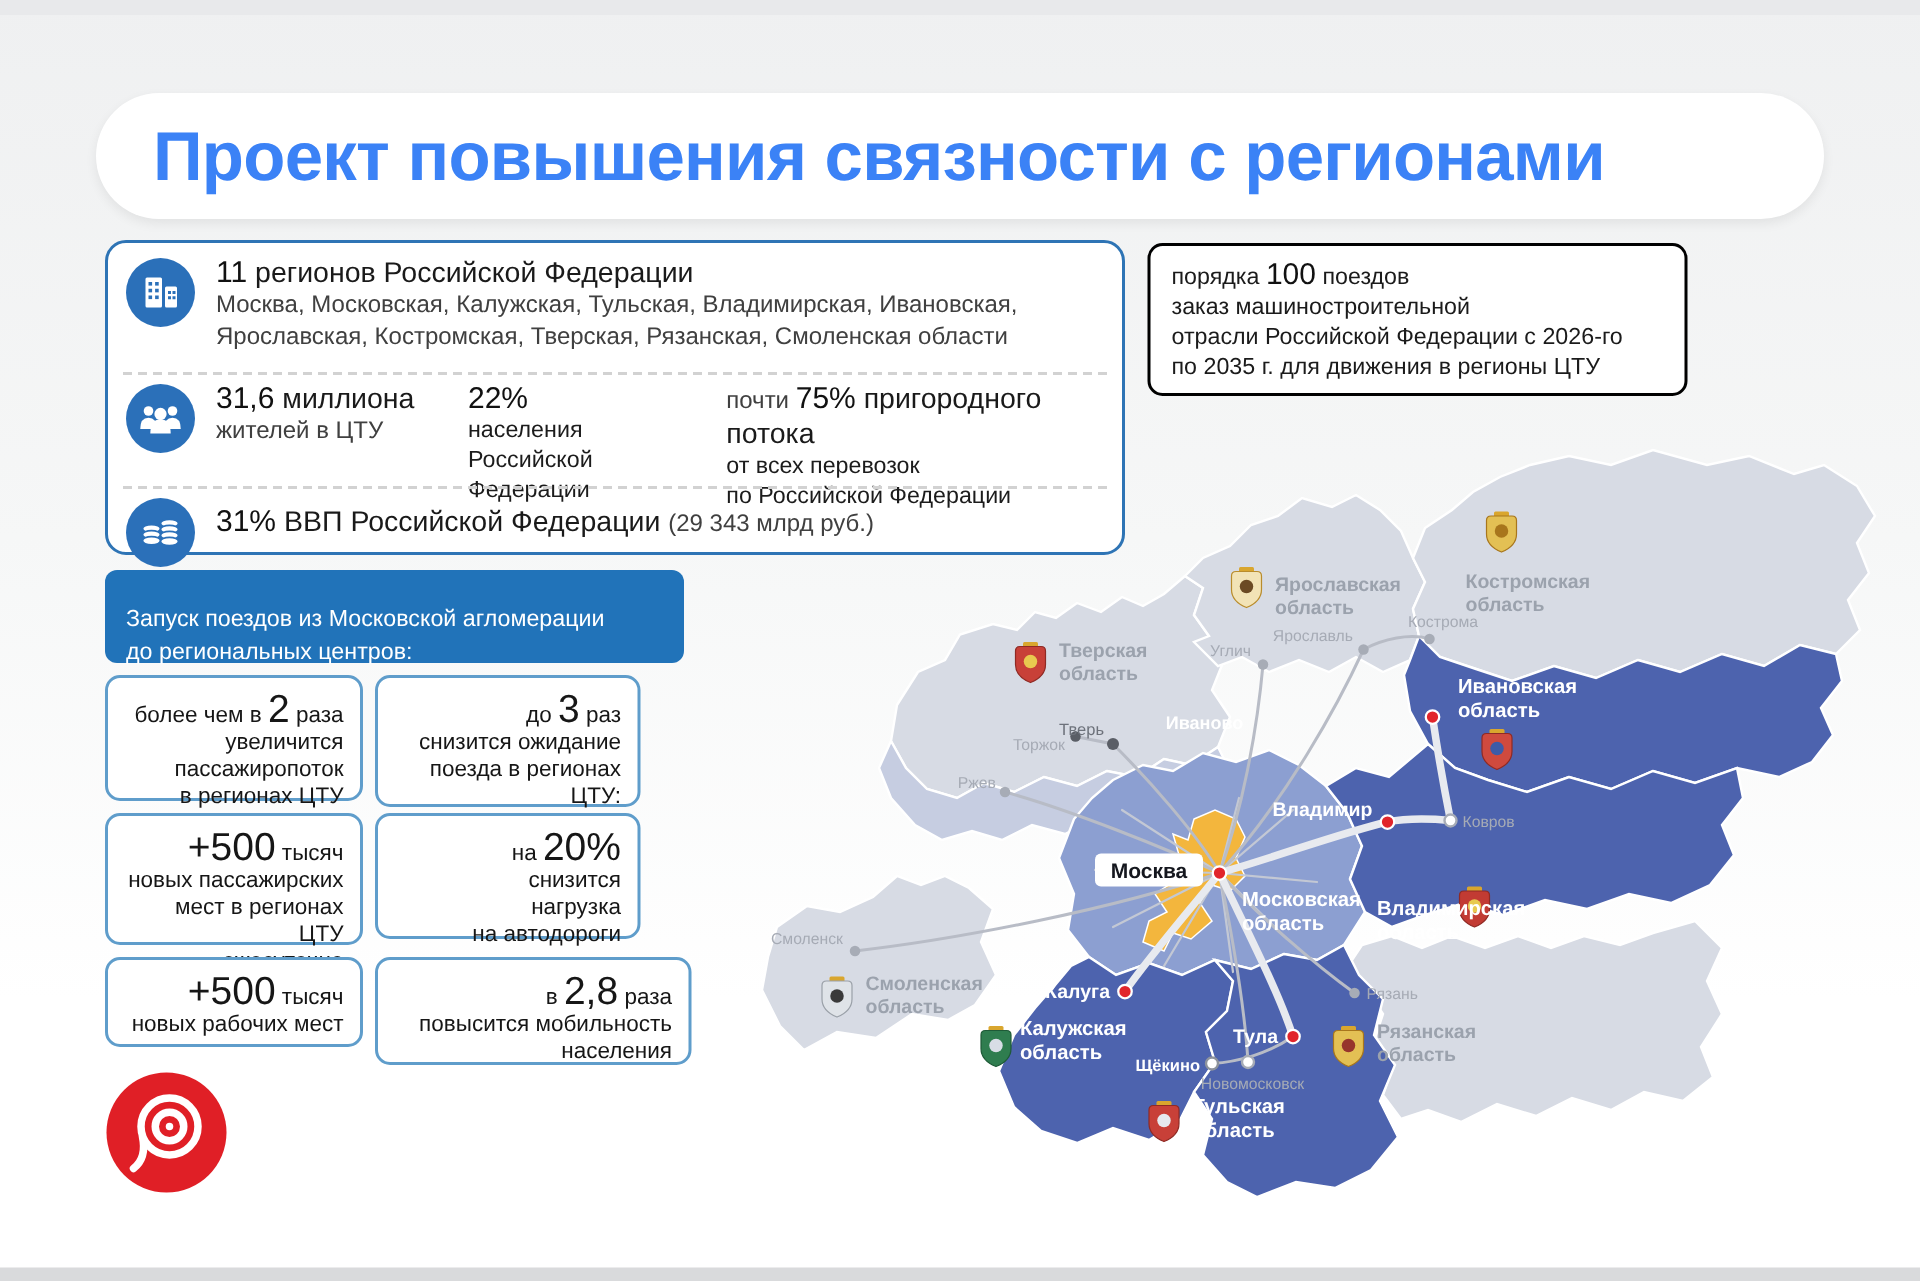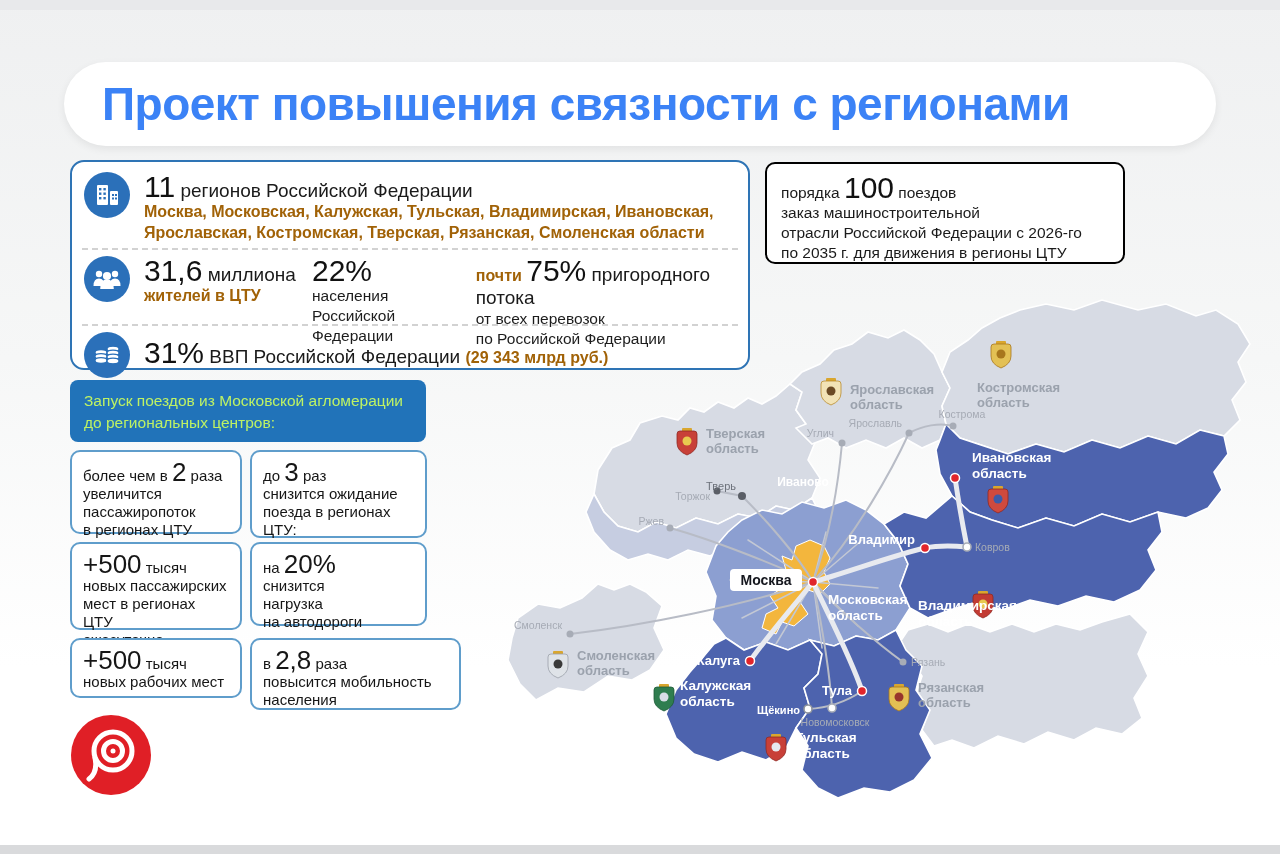--- a/index.html
+++ b/index.html
@@ -24,42 +24,42 @@
     background:#fff;border:2px solid #2e74b5;border-radius:14px;box-sizing:border-box;
   }
   .stat-row{position:absolute;left:12px;display:flex;gap:14px;}
   .row1{top:10px;}
   .row2{top:94px;}
   .row3{top:170px;}
   .dash{position:absolute;left:10px;right:10px;border-top:2px dashed #d2d2d2;}
   .dash1{top:86px;}
   .dash2{top:162px;}
   .blue-icon{flex:0 0 46px;width:46px;height:46px;}
-  .big{font-size:30px;line-height:1;color:#111;}
+  .big{font-size:20px;line-height:1;color:#111;}
   .t19{font-size:19px;}
-  .t16{font-size:16px;line-height:1.3;color:#a16207;font-weight:bold;}
+  .t16{font-size:16px;line-height:1.3;color:#404040;}
   .t15{font-size:15.5px;line-height:1.28;color:#1c1c1c;}
   .cols{display:flex;gap:10px;}
   .col{min-width:150px;}
 
   .trains-box{
     position:absolute;left:765px;top:162px;width:360px;height:102px;
     background:#fff;border:2px solid #000000;border-radius:10px;box-sizing:border-box;
     padding:9px 14px;font-size:15.5px;line-height:1.3;color:#1b1b1b;
   }
 
   .launch-header{
-    position:absolute;left:70px;top:380px;width:356px;height:62px;box-sizing:border-box;
-    background:#2173b9;border-radius:8px;color:#bef264;font-size:15.5px;line-height:1.4;
-    padding:10px 14px;
+    position:absolute;left:70px;top:380px;width:386px;height:62px;box-sizing:border-box;
+    background:#2173b9;border-radius:8px;color:#ffffff;font-size:15.5px;line-height:1.4;
+    padding:22px 14px;
   }
 
   .card{
     position:absolute;background:#fff;border:2px solid #5f9dcb;border-radius:10px;
-    box-sizing:border-box;padding:7px 11px;font-size:15px;line-height:1.2;color:#161616;
+    box-sizing:border-box;padding:7px 11px;font-size:15px;line-height:1.2;color:#161616;text-align:right;
   }
   .card .cbig{font-size:26px;line-height:1;}
   .card1{left:70px;top:450px;width:172px;height:84px;}
   .card2{left:250px;top:450px;width:177px;height:88px;}
   .card3{left:70px;top:542px;width:172px;height:88px;}
   .card4{left:250px;top:542px;width:177px;height:84px;}
   .card5{left:70px;top:638px;width:172px;height:60px;}
   .card6{left:250px;top:638px;width:211px;height:72px;}
 
   .logo{position:absolute;left:70px;top:714px;width:82px;height:82px;}

